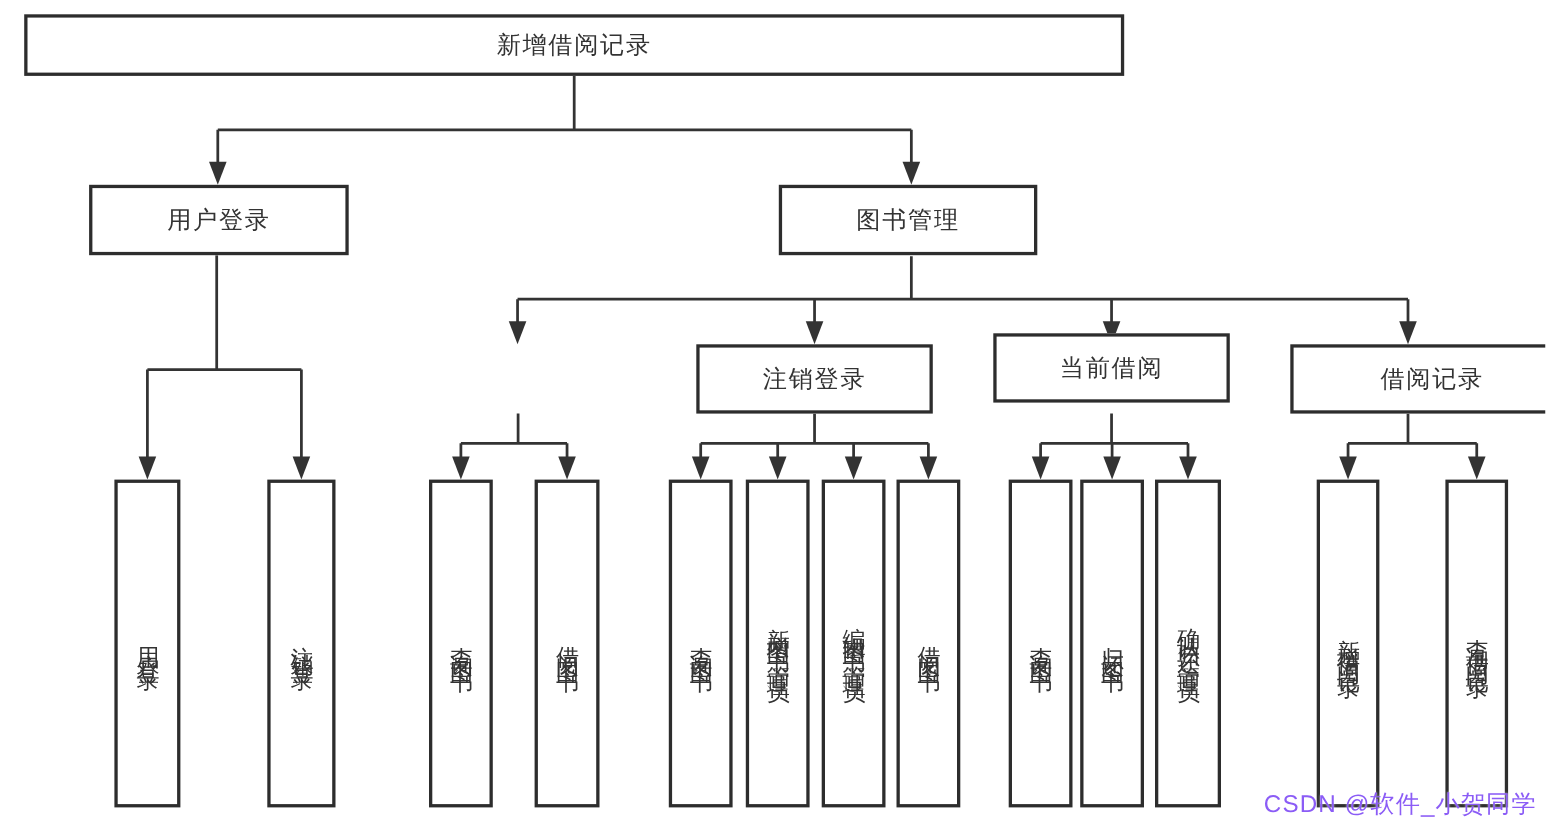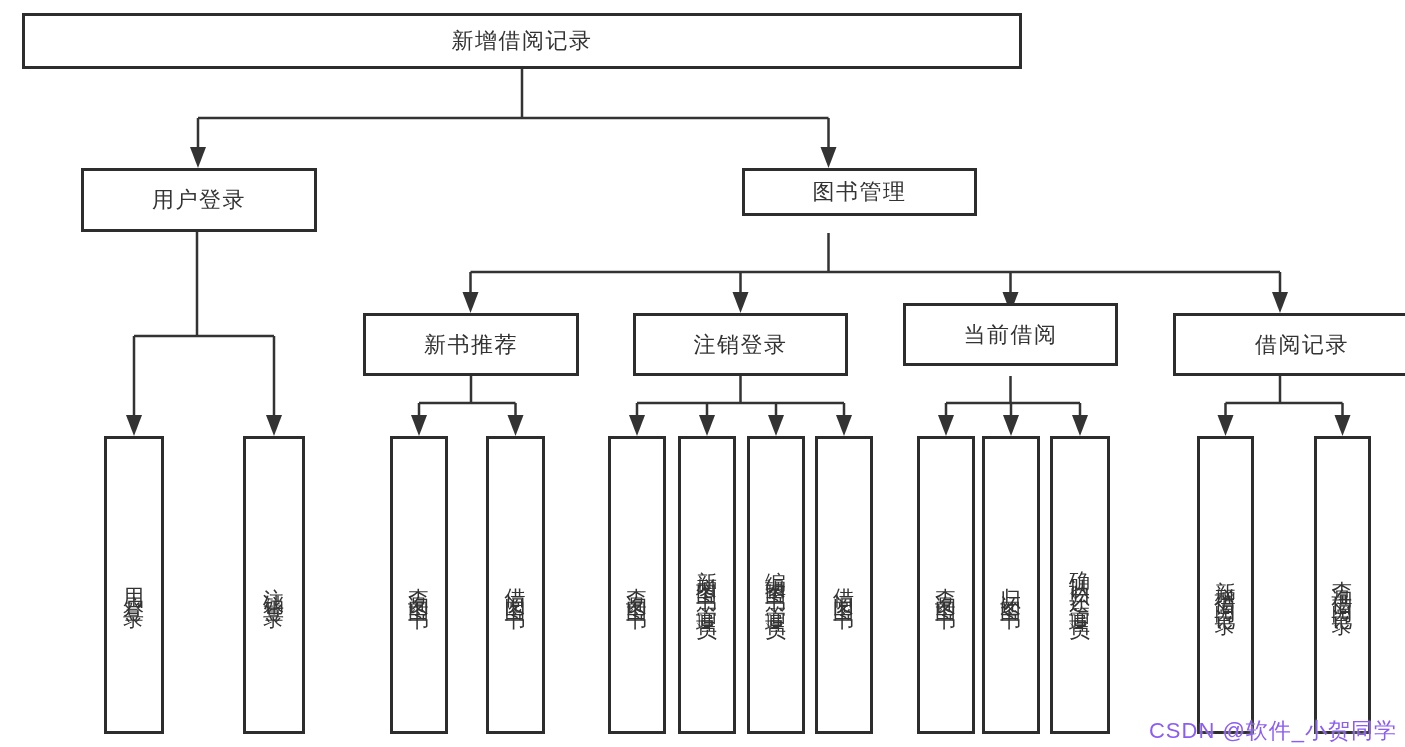--- a/index.html
+++ b/index.html
@@ -67,23 +67,22 @@
       <polygon points="1003,415 1019,415 1011,436"></polygon>
       <polygon points="1072,415 1088,415 1080,436"></polygon>
       <polygon points="1217.5,415 1233.5,415 1225.5,436"></polygon>
       <polygon points="1334.5,415 1350.5,415 1342.5,436"></polygon>
     </g>
   </svg>
 
   <div class="node h" style="left:22px;top:13px;width:1000px;height:56px">新增借阅记录</div>
 
   <div class="node h" style="left:81px;top:168px;width:236px;height:64px">用户登录</div>
-  <div class="node h" style="left:742px;top:168px;width:235px;height:48px">图书管理</div>
+  <div class="node h" style="left:708px;top:168px;width:235px;height:64px">图书管理</div>
 
-  <div class="node h" style="left:363px;top:313px;width:216px;height:63px">新书推荐</div>
   <div class="node h" style="left:633px;top:313px;width:215px;height:63px">注销登录</div>
   <div class="node h" style="left:903px;top:303px;width:215px;height:63px">当前借阅</div>
   <div class="node h" style="left:1173px;top:313px;width:258px;height:63px">借阅记录</div>
 
   <div class="node v" style="left:104px;top:436px;width:60px;height:298px">用户登录</div>
   <div class="node v" style="left:243px;top:436px;width:62px;height:298px">注销登录</div>
 
   <div class="node v" style="left:390px;top:436px;width:58px;height:298px">查询图书</div>
   <div class="node v" style="left:486px;top:436px;width:59px;height:298px">借阅图书</div>
 

